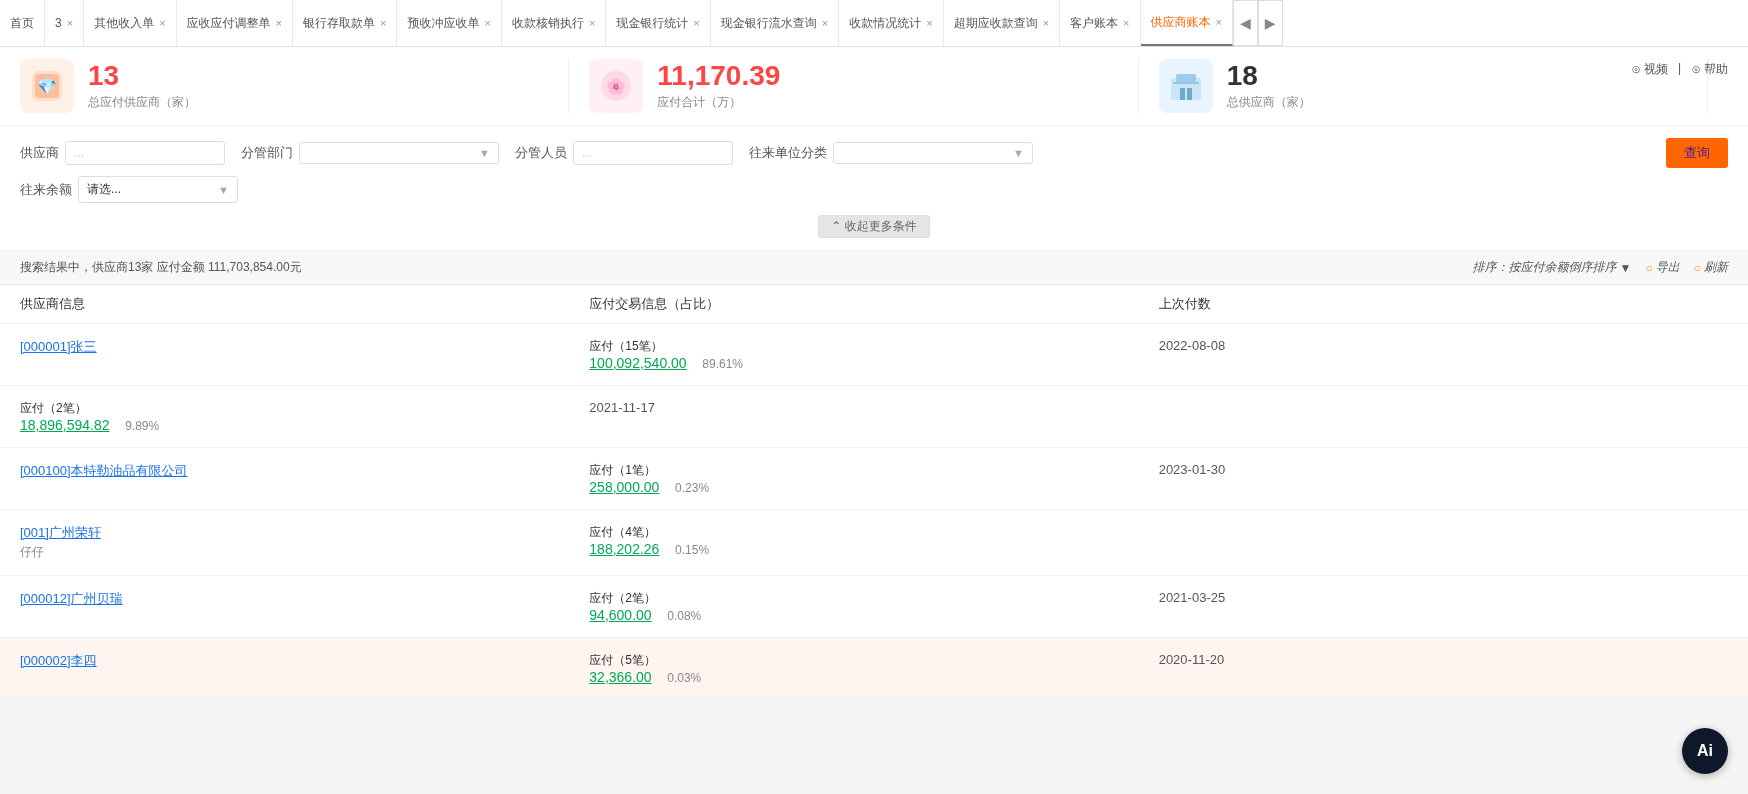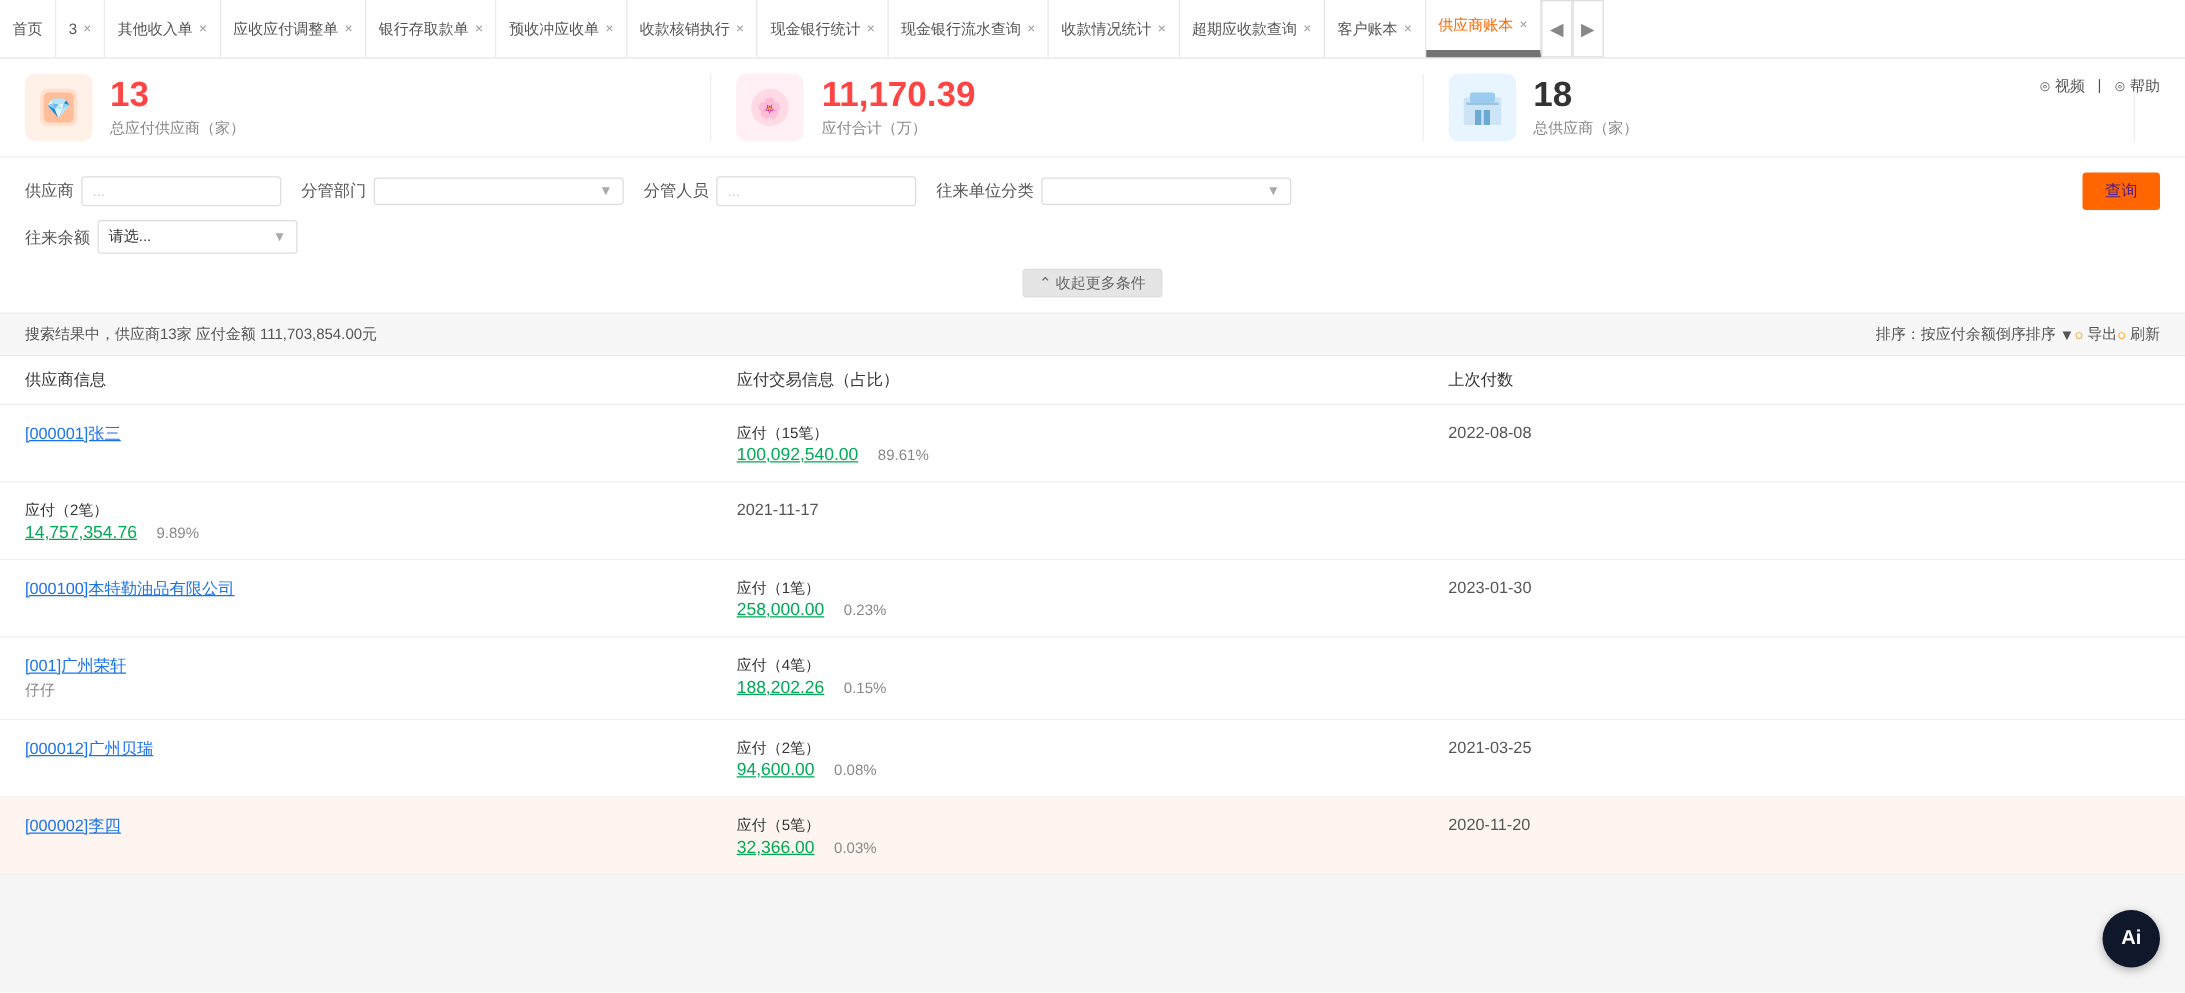--- a/index.html
+++ b/index.html
@@ -8,21 +8,21 @@
     
     .nav-bar {
       display: flex; align-items: center; background: #fff; border-bottom: 1px solid #e0e0e0;
       height: 47px; overflow: hidden;
     }
     .nav-item {
       display: flex; align-items: center; padding: 0 10px; height: 100%; white-space: nowrap;
       cursor: pointer; font-size: 12px; color: #555; border-right: 1px solid #e8e8e8;
       flex-shrink: 0;
     }
-    .nav-item.active { color: #ff6600; border-bottom: 6px solid #737373; }
+    .nav-item.active { color: #ff6600; border-bottom: 2px solid #737373; }
     .nav-item .close-btn { margin-left: 5px; color: #999; font-size: 11px; cursor: pointer; }
     .nav-arrow { padding: 0 6px; cursor: pointer; color: #888; font-size: 14px; flex-shrink: 0; border: 1px solid #ddd; height: 100%; display:flex; align-items:center; }
 
     
     .stats-bar {
       display: flex; background: #fff; padding: 12px 20px; align-items: center;
       border-bottom: 1px solid #eee; position: relative;
     }
     .stat-card {
       display: flex; align-items: center; gap: 14px; flex: 1; padding-right: 20px;
@@ -68,21 +68,21 @@
       color: #666; font-size: 12px; cursor: pointer; display:flex; align-items:center; gap:4px;
       border: 1px solid #ddd; background:#e5e5e5; border-radius:3px; padding: 2px 12px;
     }
 
     
     .results-bar {
       display:flex; align-items:center; justify-content:space-between;
       padding: 8px 20px; background: #f7f7f7; border-bottom: 1px solid #e5e5e5;
       font-size: 12px; color: #555;
     }
-    .results-bar .sort-area { display:flex; align-items:center; gap:0; }
+    .results-bar .sort-area { display:flex; align-items:center; gap:14px;font-style:italic; }
     .sort-btn { color: #555; font-size:12px; cursor:pointer; display:flex; align-items:center; gap:3px; }
     .action-btn { color:#555; font-size:12px; cursor:pointer; display:flex; align-items:center; gap:3px; }
 
     
     .table-wrap { background: #fff; }
     .table-header {
       display: grid; grid-template-columns: 1fr 1fr 1fr;
       padding: 10px 20px; border-bottom: 1px solid #eee;
       font-size: 13px; color: #333; font-weight: 500;
     }
@@ -289,21 +289,21 @@
         <span class="tx-pct">89.61%</span>
       </div>
     </div>
     <div class="last-pay-date">2022-08-08</div>
   </div>
 
   <div class="table-row">
     <div class="tx-info">
       <div class="tx-label">应付（2笔）</div>
       <div>
-        <span class="tx-amount">14,757,354.76</span>
+        <span class="tx-amount">18,896,594.82</span>
         <span class="tx-pct">9.89%</span>
       </div>
     </div>
     <div class="last-pay-date">2021-11-17</div>
   </div>
 
   <div class="table-row">
     <div>
       <div class="supplier-name">[000100]本特勒油品有限公司</div>
     </div>

